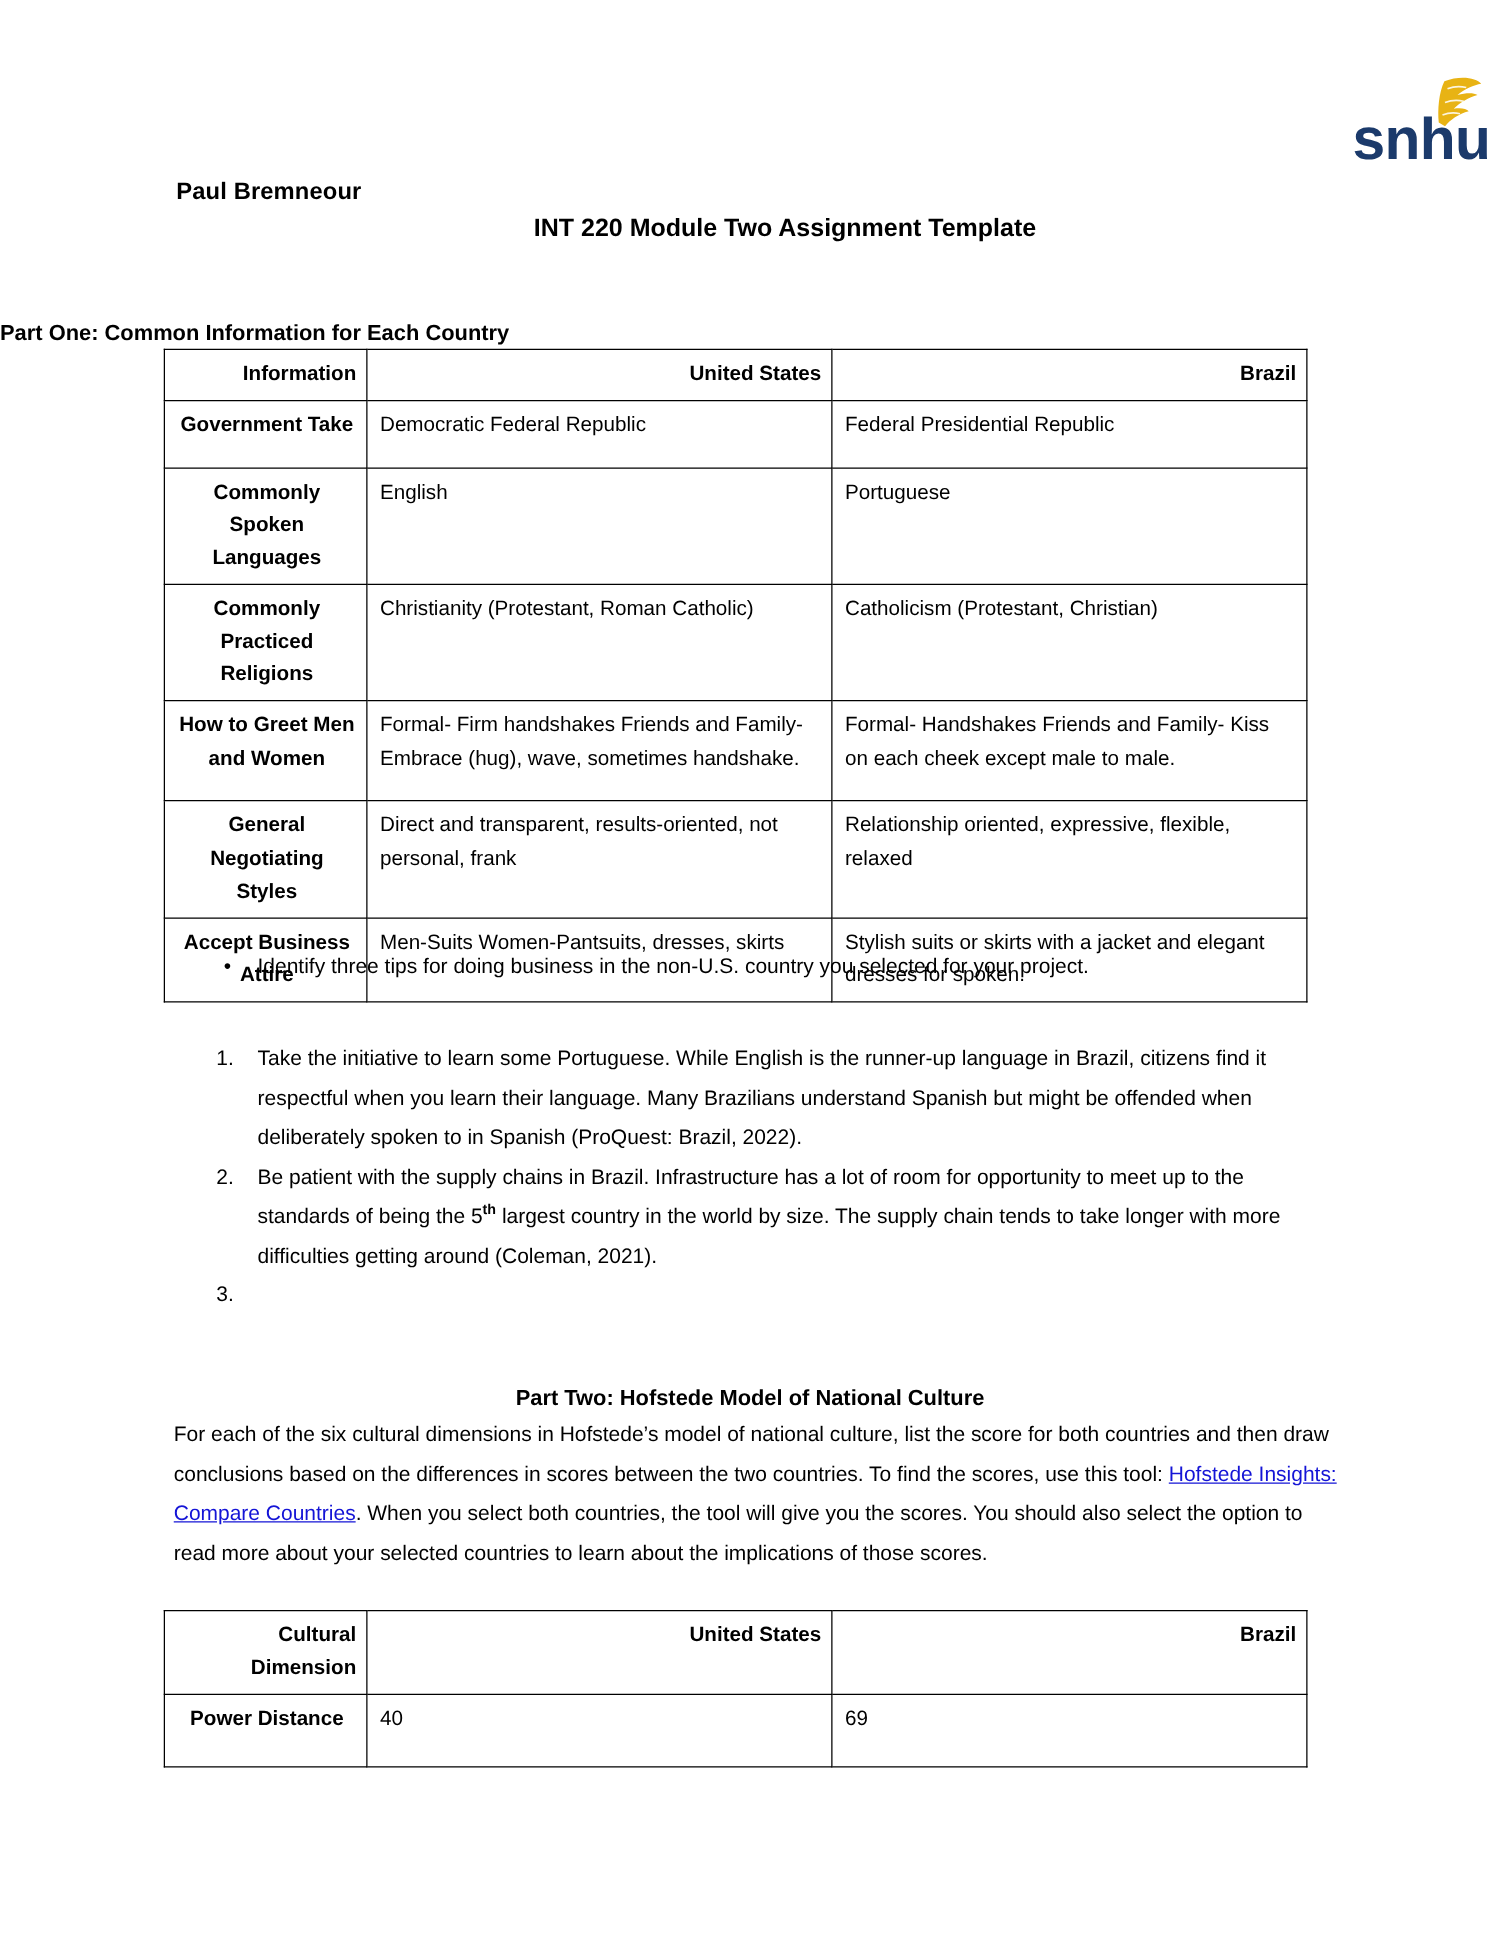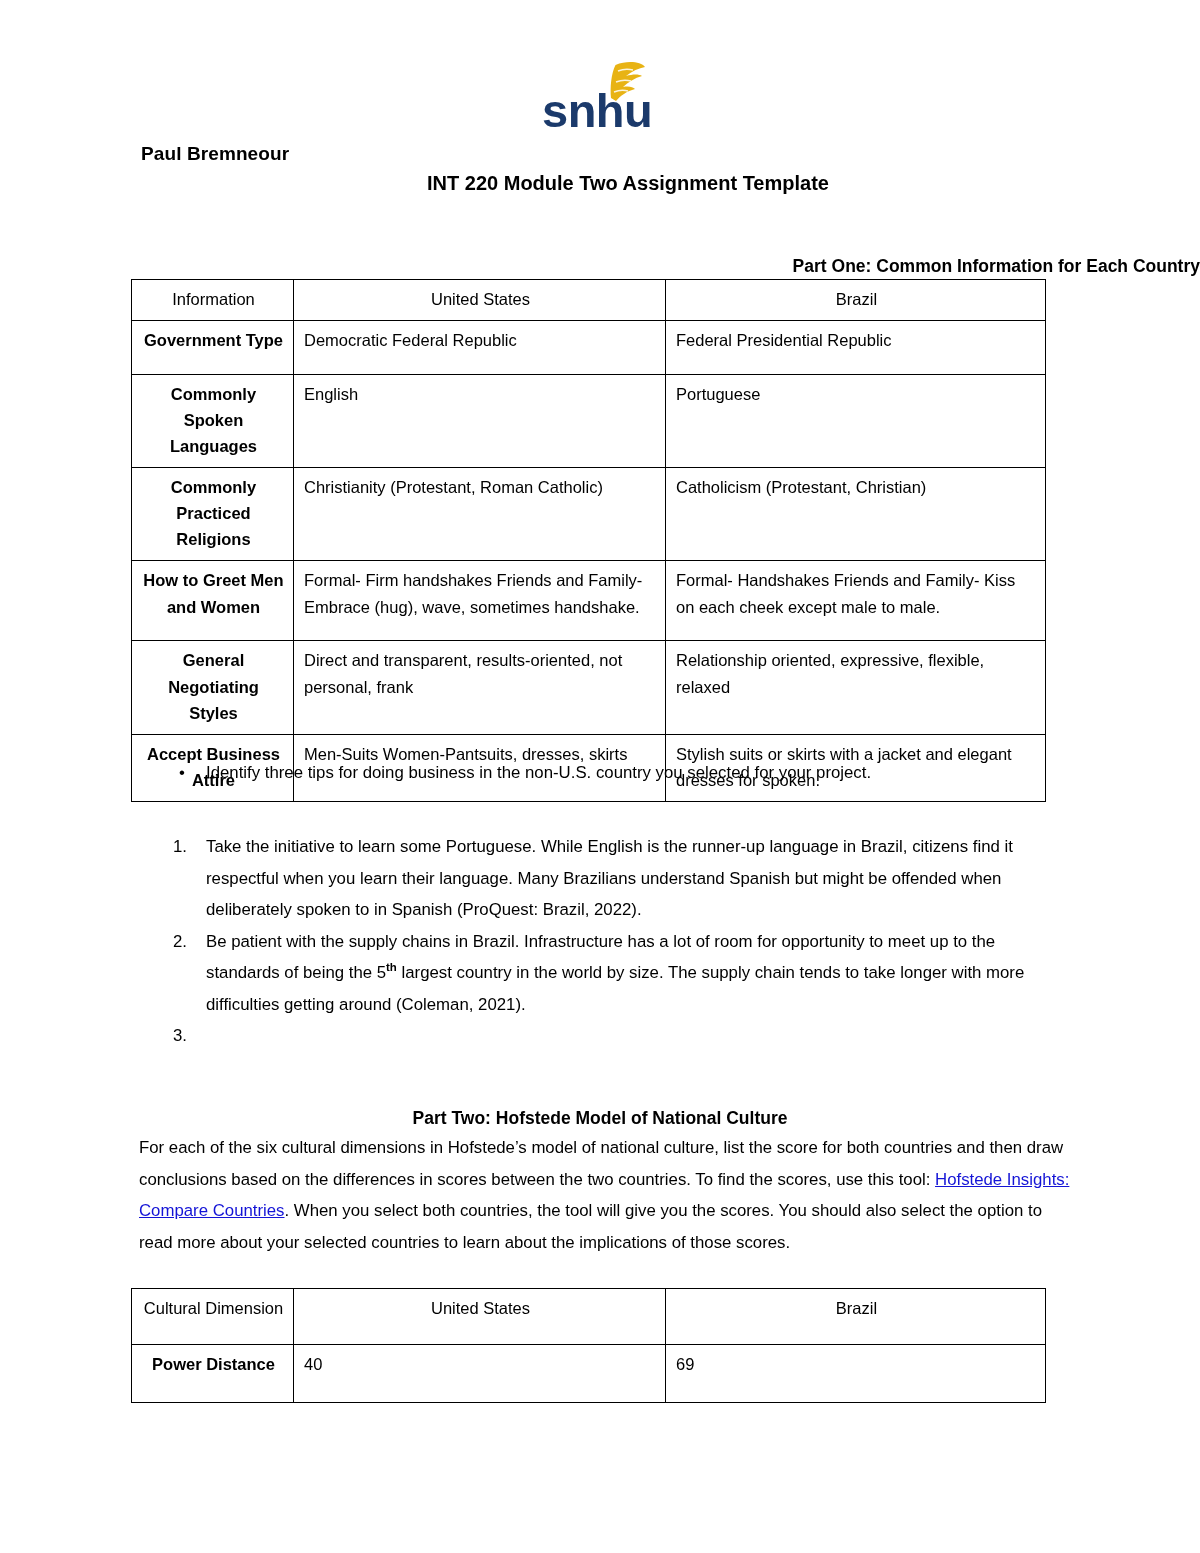--- a/index.html
+++ b/index.html
@@ -22,21 +22,21 @@
     height: 1553px;
     padding: 0;
   }
 
   
   .logo-wrap {
     position: absolute;
     top: 58px;
     left: 0;
     width: 1200px;
-    text-align: center;
+    text-align: right;
     height: 76px;
   }
   .logo {
     display: inline-block;
     position: relative;
     height: 76px;
     width: 120px;
   }
   .logo svg { display: block; }
 
@@ -59,21 +59,21 @@
     font-weight: bold;
     margin-left: 28px;
   }
 
   
   .part-one-heading {
     position: absolute;
     top: 256px;
     left: 0;
     width: 1200px;
-    text-align: right;
+    text-align: left;
     font-size: 17.5px;
     font-weight: bold;
   }
 
   
   table.doc-table {
     border-collapse: collapse;
     width: 914px;
     table-layout: fixed;
     font-size: 16.5px;
@@ -91,21 +91,21 @@
   }
   .tbl-two {
     position: absolute;
     top: 1288px;
     left: 131px;
     padding-left: 44px;
   }
   .col-label { width: 162px; text-align: center; font-weight: bold; padding-left: 8px; padding-right: 8px; }
   .col-us    { width: 372px; }
   .col-br    { width: 380px; }
-  td.hdr { text-align: center; font-weight: normal; }
+  td.hdr { text-align: right; font-weight: bold; }
   td.lbl { text-align: center; font-weight: bold; }
 
   
   .r-head td   { height: 30px; padding-top: 4px; padding-bottom: 4px; }
   .r-gov  td   { height: 54px; }
   .r-lang td   { height: 84px; }
   .r-rel  td   { height: 78px; }
   .r-greet td  { height: 80px; }
   .r-neg  td   { height: 78px; }
   .r-attire td { height: 52px; }
@@ -207,21 +207,21 @@
   <div class="part-one-heading">Part One: Common Information for Each Country</div>
 
   <table class="doc-table tbl-one">
     <tbody>
       <tr class="r-head">
         <td class="col-label hdr">Information</td>
         <td class="col-us hdr">United States</td>
         <td class="col-br hdr">Brazil</td>
       </tr>
       <tr class="r-gov">
-        <td class="lbl">Government Type</td>
+        <td class="lbl">Government Take</td>
         <td>Democratic Federal Republic</td>
         <td>Federal Presidential Republic</td>
       </tr>
       <tr class="r-lang">
         <td class="lbl">Commonly Spoken Languages</td>
         <td>English</td>
         <td>Portuguese</td>
       </tr>
       <tr class="r-rel">
         <td class="lbl">Commonly Practiced Religions</td>

